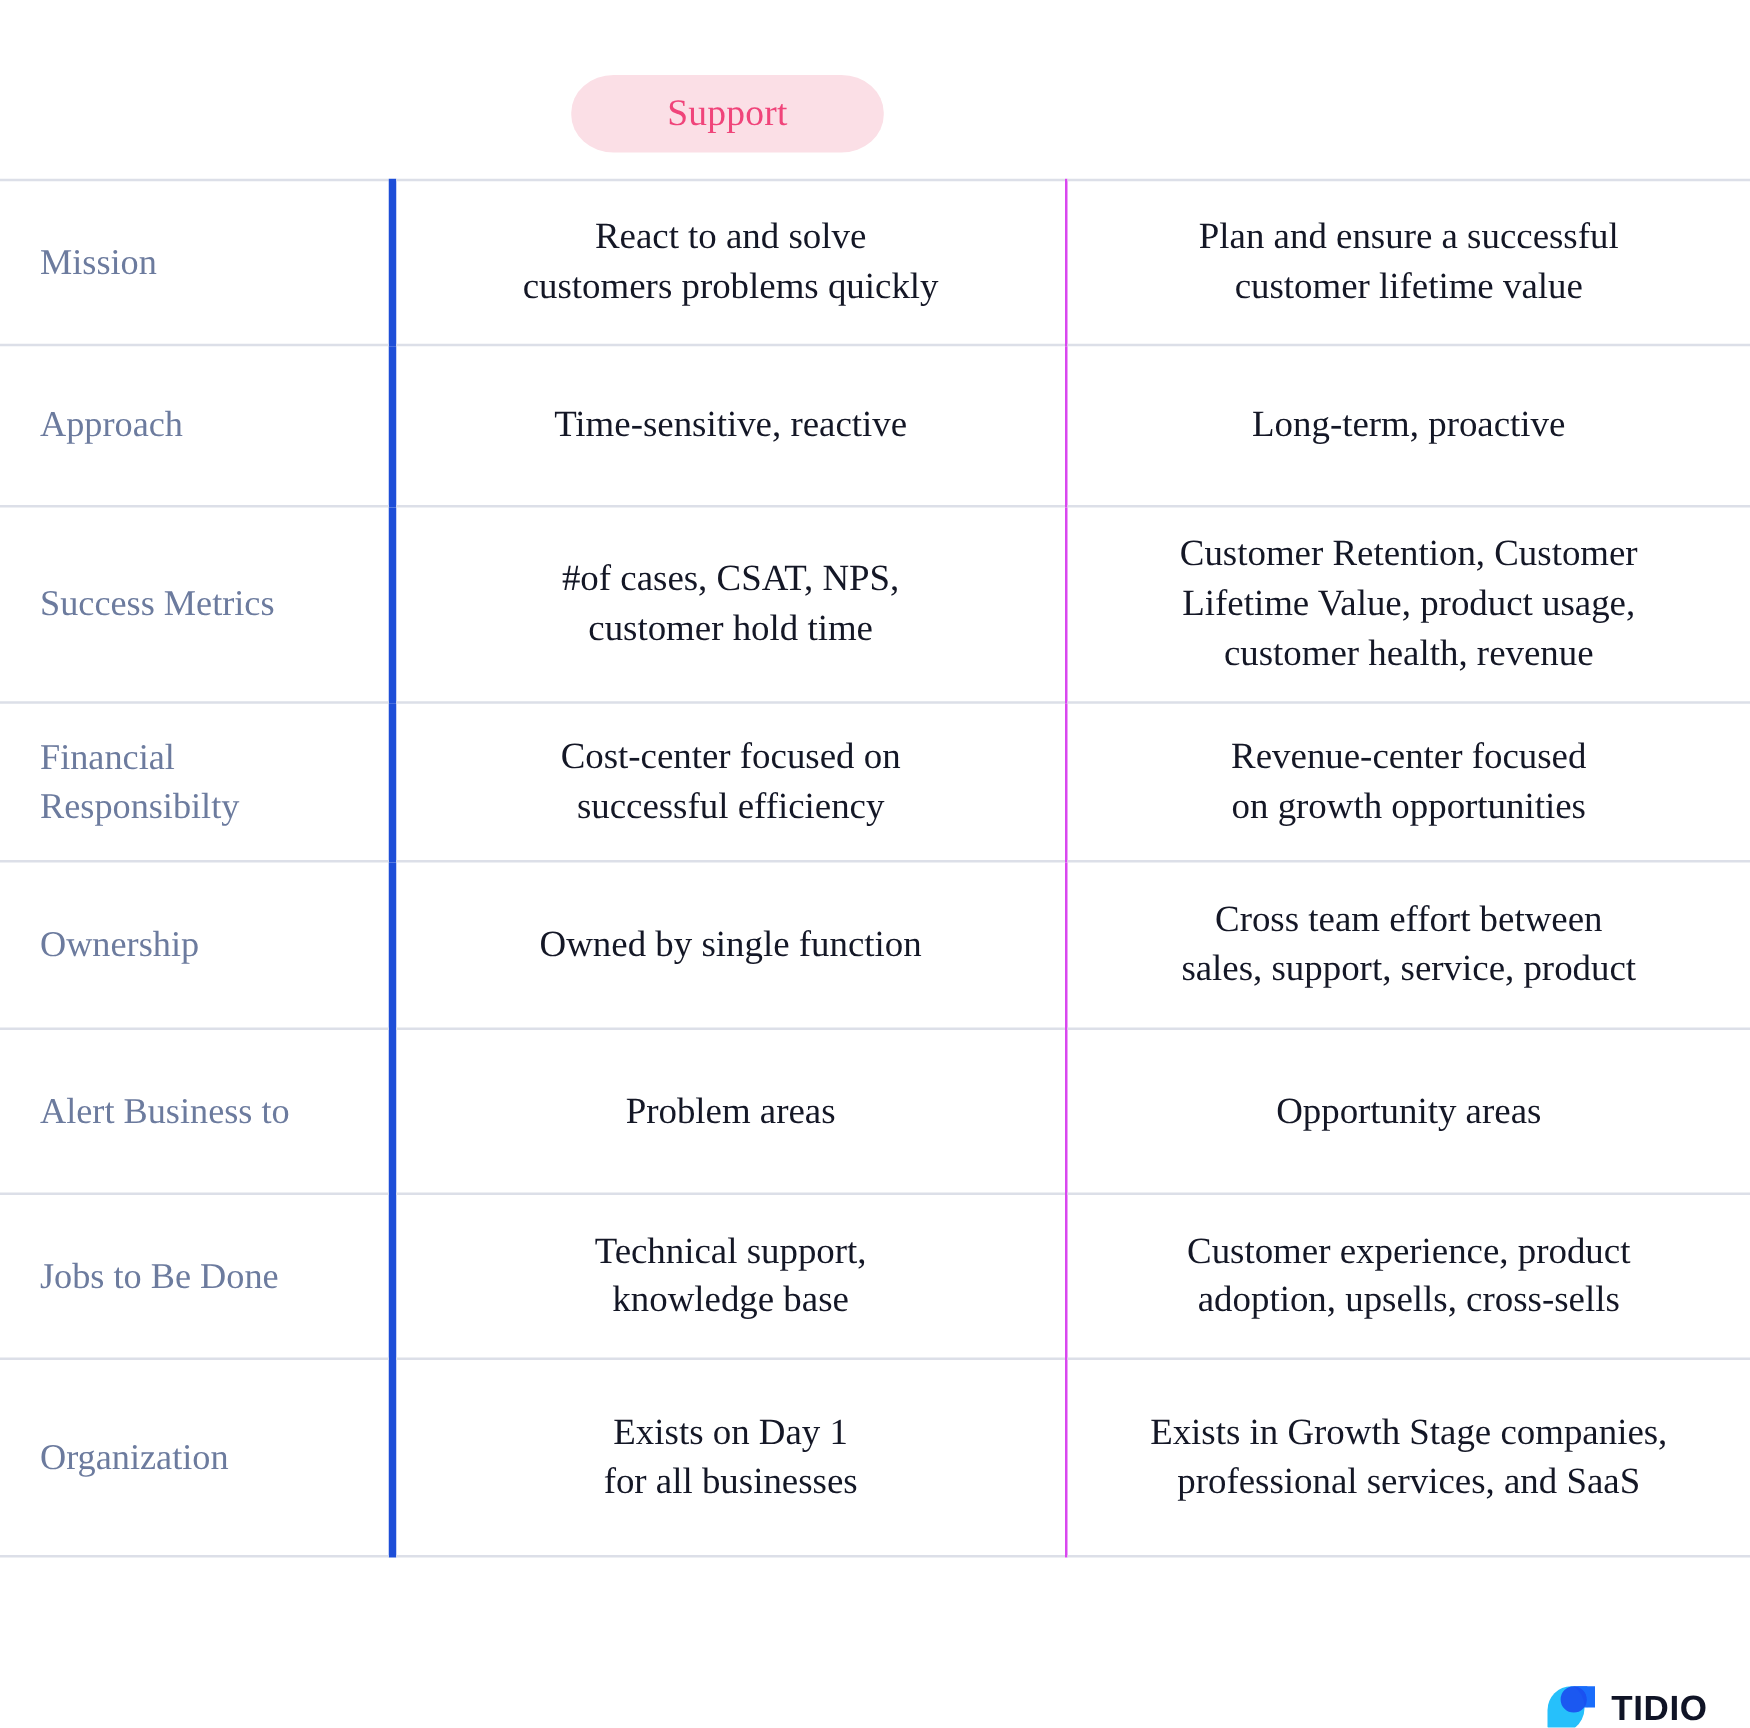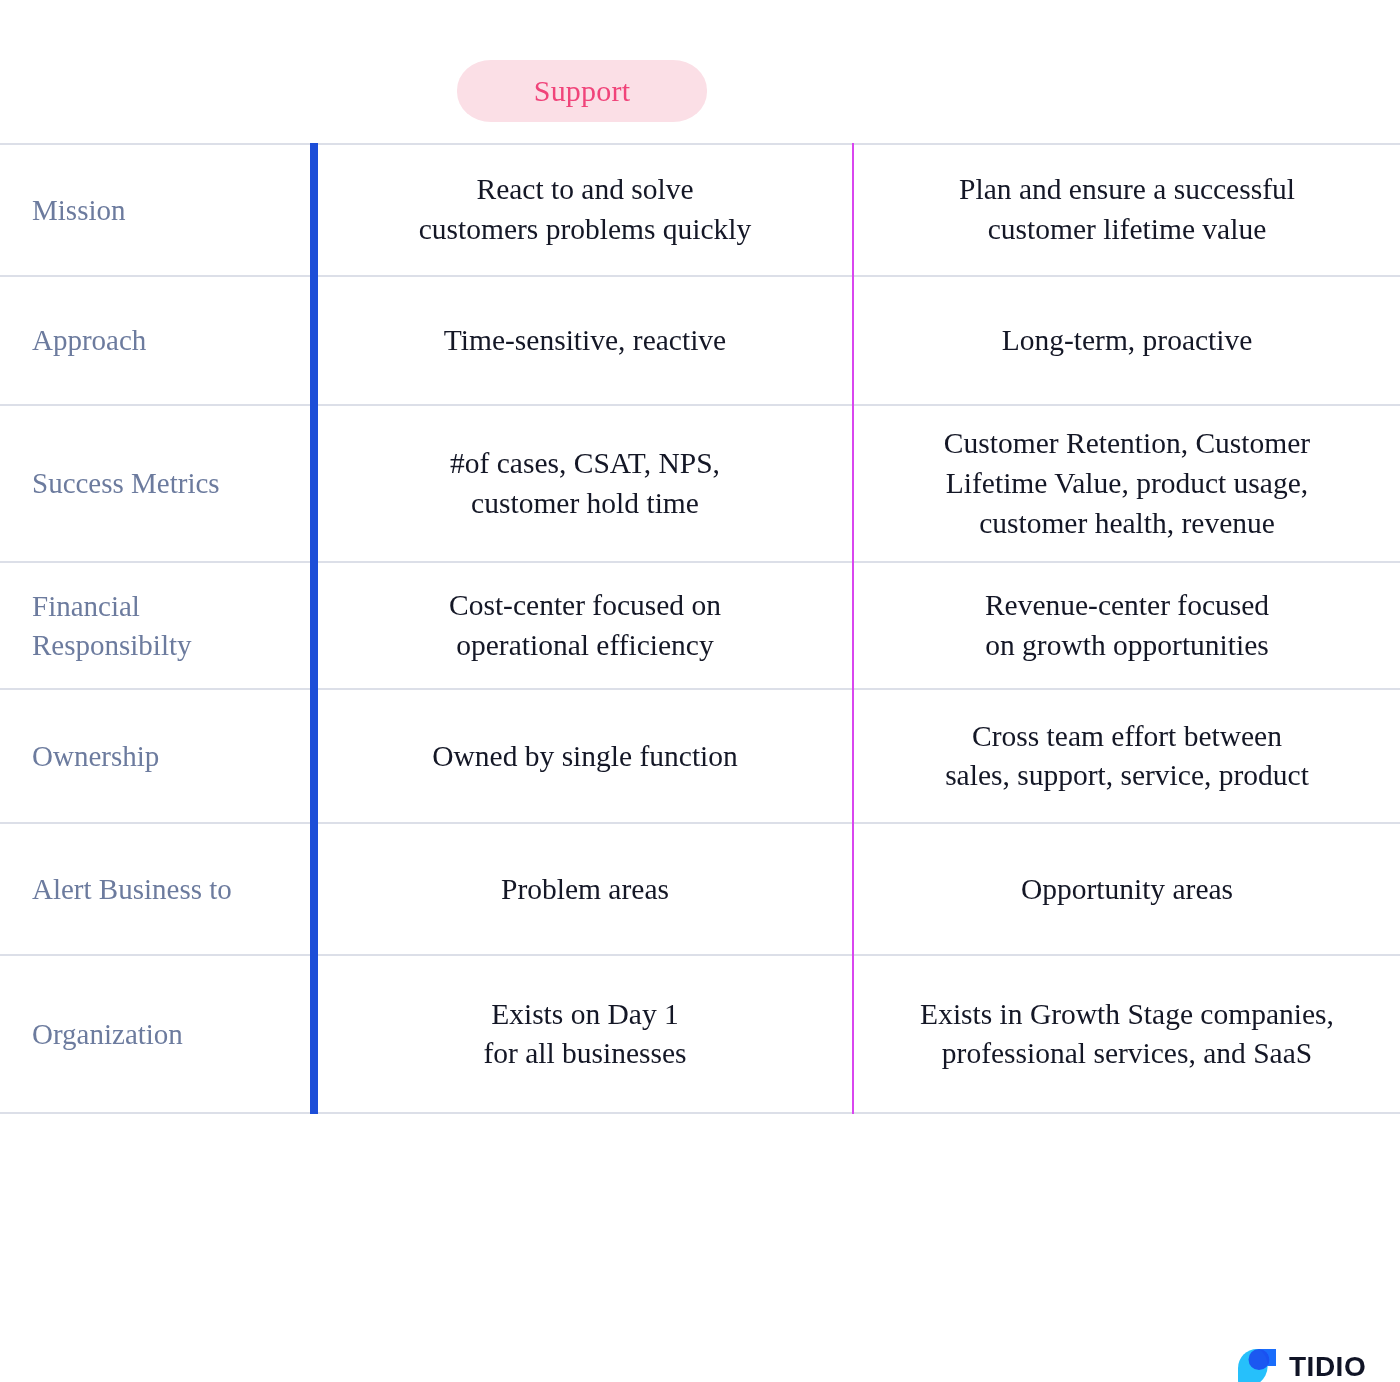--- a/index.html
+++ b/index.html
@@ -74,21 +74,21 @@
     text-align: center;
   }
 
   .cell-inner {
     padding: 18px 16px;
     line-height: 1.28;
   }
 
   td.label-cell {
     text-align: left;
-    border-right: 8px solid #1d4ed8;
+    border-right: 6px solid #1d4ed8;
   }
   td.label-cell .cell-inner {
     padding-left: 32px;
     padding-right: 10px;
     color: #6c7b9e;
     font-size: 29px;
     line-height: 1.34;
   }
 
   td.support-cell {
@@ -219,21 +219,21 @@
     <tr class="r-financial">
       <td class="label-cell">
         <div class="cell-inner">
           <span class="line">Financial</span>
           <span class="line">Responsibilty</span>
         </div>
       </td>
       <td class="support-cell">
         <div class="cell-inner">
           <span class="line">Cost-center focused on</span>
-          <span class="line">operational efficiency</span>
+          <span class="line">successful efficiency</span>
         </div>
       </td>
       <td class="success-cell">
         <div class="cell-inner">
           <span class="line">Revenue-center focused</span>
           <span class="line">on growth opportunities</span>
         </div>
       </td>
     </tr>
 
@@ -267,20 +267,39 @@
           <span class="line">Problem areas</span>
         </div>
       </td>
       <td class="success-cell">
         <div class="cell-inner">
           <span class="line">Opportunity areas</span>
         </div>
       </td>
     </tr>
 
+    <tr class="r-jobs">
+      <td class="label-cell">
+        <div class="cell-inner">
+            <span class="line">Jobs to Be Done</span>
+          </div>
+      </td>
+      <td class="support-cell">
+        <div class="cell-inner">
+          <span class="line">Technical support,</span>
+          <span class="line">knowledge base</span>
+        </div>
+      </td>
+      <td class="success-cell">
+        <div class="cell-inner">
+          <span class="line">Customer experience, product</span>
+          <span class="line">adoption, upsells, cross-sells</span>
+        </div>
+      </td>
+    </tr>
 
     <tr class="r-org">
       <td class="label-cell">
         <div class="cell-inner">
             <span class="line">Organization</span>
           </div>
       </td>
       <td class="support-cell">
         <div class="cell-inner">
           <span class="line">Exists on Day 1</span>

